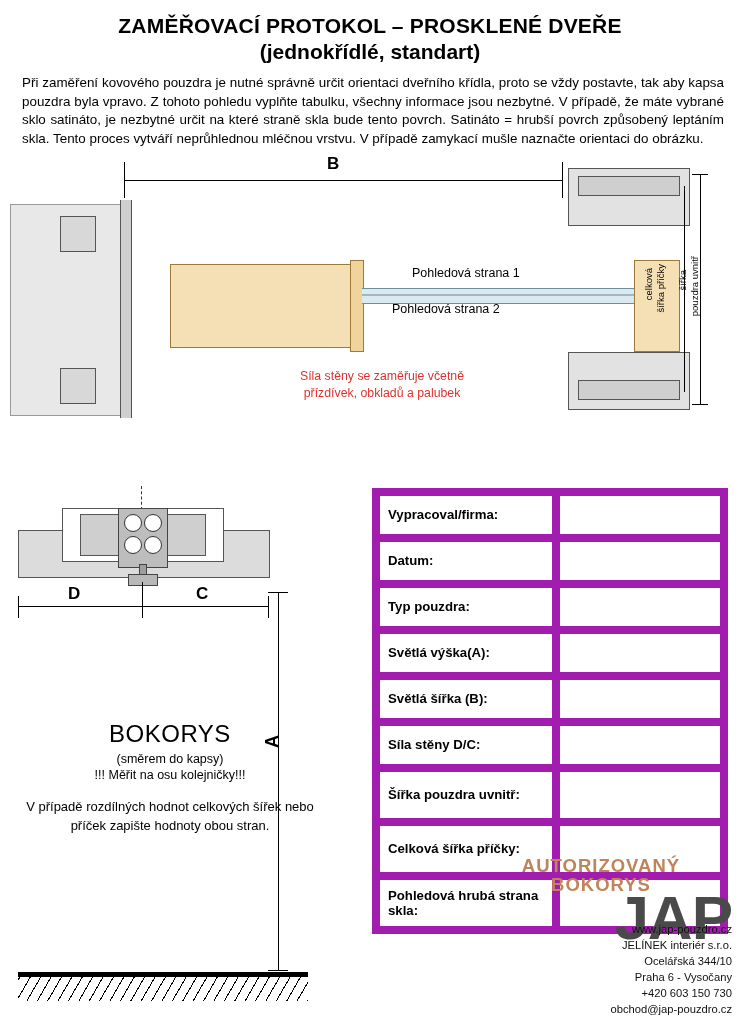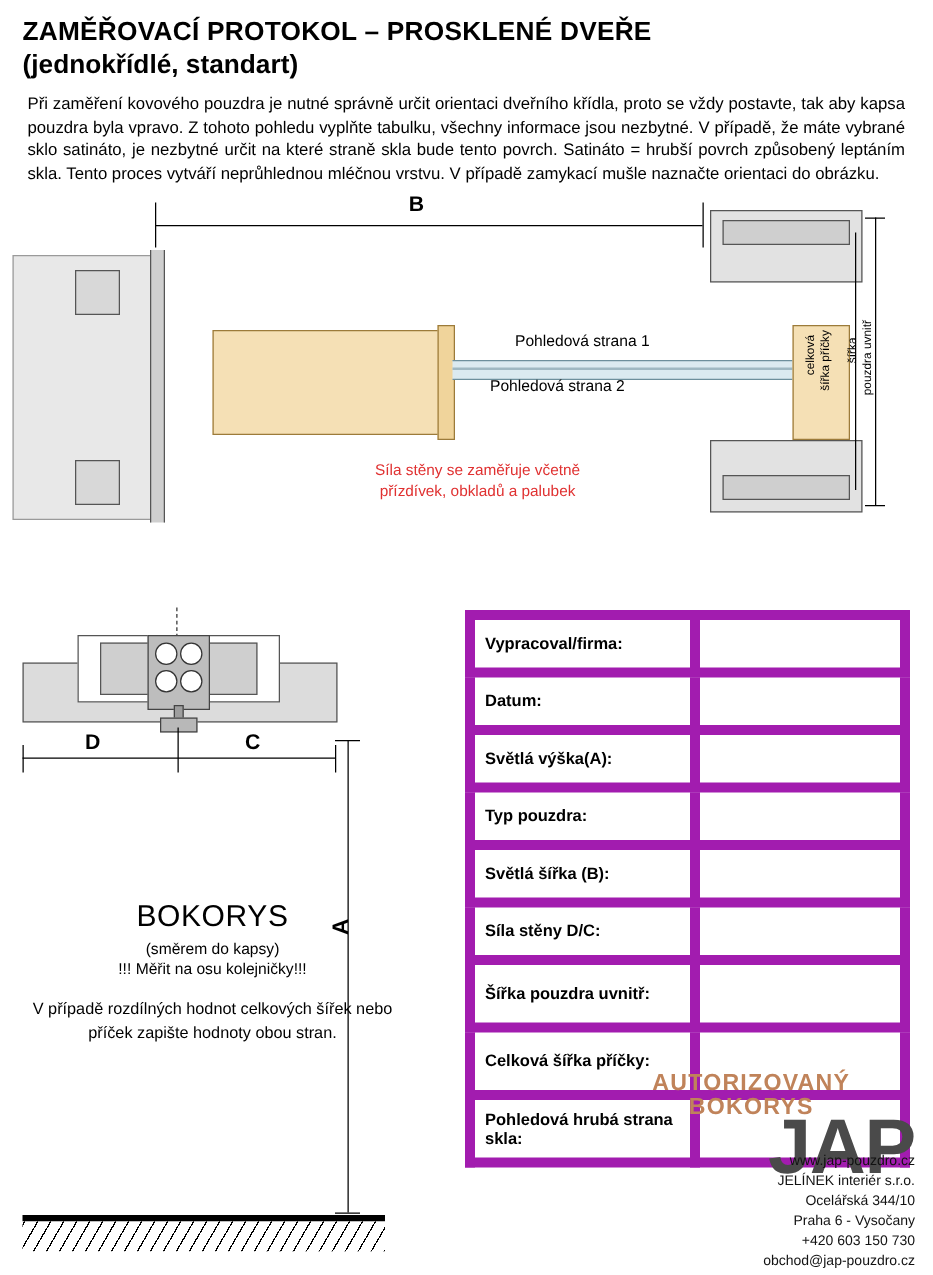--- a/index.html
+++ b/index.html
@@ -7,21 +7,21 @@
     width:746px;height:1020px;
     background:#ffffff;
     font-family:"Liberation Sans", sans-serif;
     color:#000;
     position:relative;
     overflow:hidden;
   }
   .page{position:relative;width:746px;height:1020px;}
 
   
-  .title-block{padding:14px 24px 0 18px;}
+  .title-block{padding:14px 24px 0 18px;text-align:center;}
   .title-line1{font-size:21px;font-weight:bold;letter-spacing:0.2px;}
   .title-line2{font-size:21px;font-weight:bold;margin-top:2px;}
 
   .intro{
     margin:10px 22px 0 22px;
     font-size:13.4px;
     line-height:1.38;
     text-align:justify;
   }
 
@@ -208,25 +208,25 @@
     <tbody>
       <tr>
         <td class="lab">Vypracoval/firma:</td>
         <td class="val"></td>
       </tr>
       <tr>
         <td class="lab">Datum:</td>
         <td class="val"></td>
       </tr>
       <tr>
+        <td class="lab">Typ pouzdra:</td>
+        <td class="val"></td>
+      </tr>
+      <tr>
         <td class="lab">Světlá výška(A):</td>
-        <td class="val"></td>
-      </tr>
-      <tr>
-        <td class="lab">Typ pouzdra:</td>
         <td class="val"></td>
       </tr>
       <tr>
         <td class="lab">Světlá šířka (B):</td>
         <td class="val"></td>
       </tr>
       <tr>
         <td class="lab">Síla stěny D/C:</td>
         <td class="val"></td>
       </tr>

